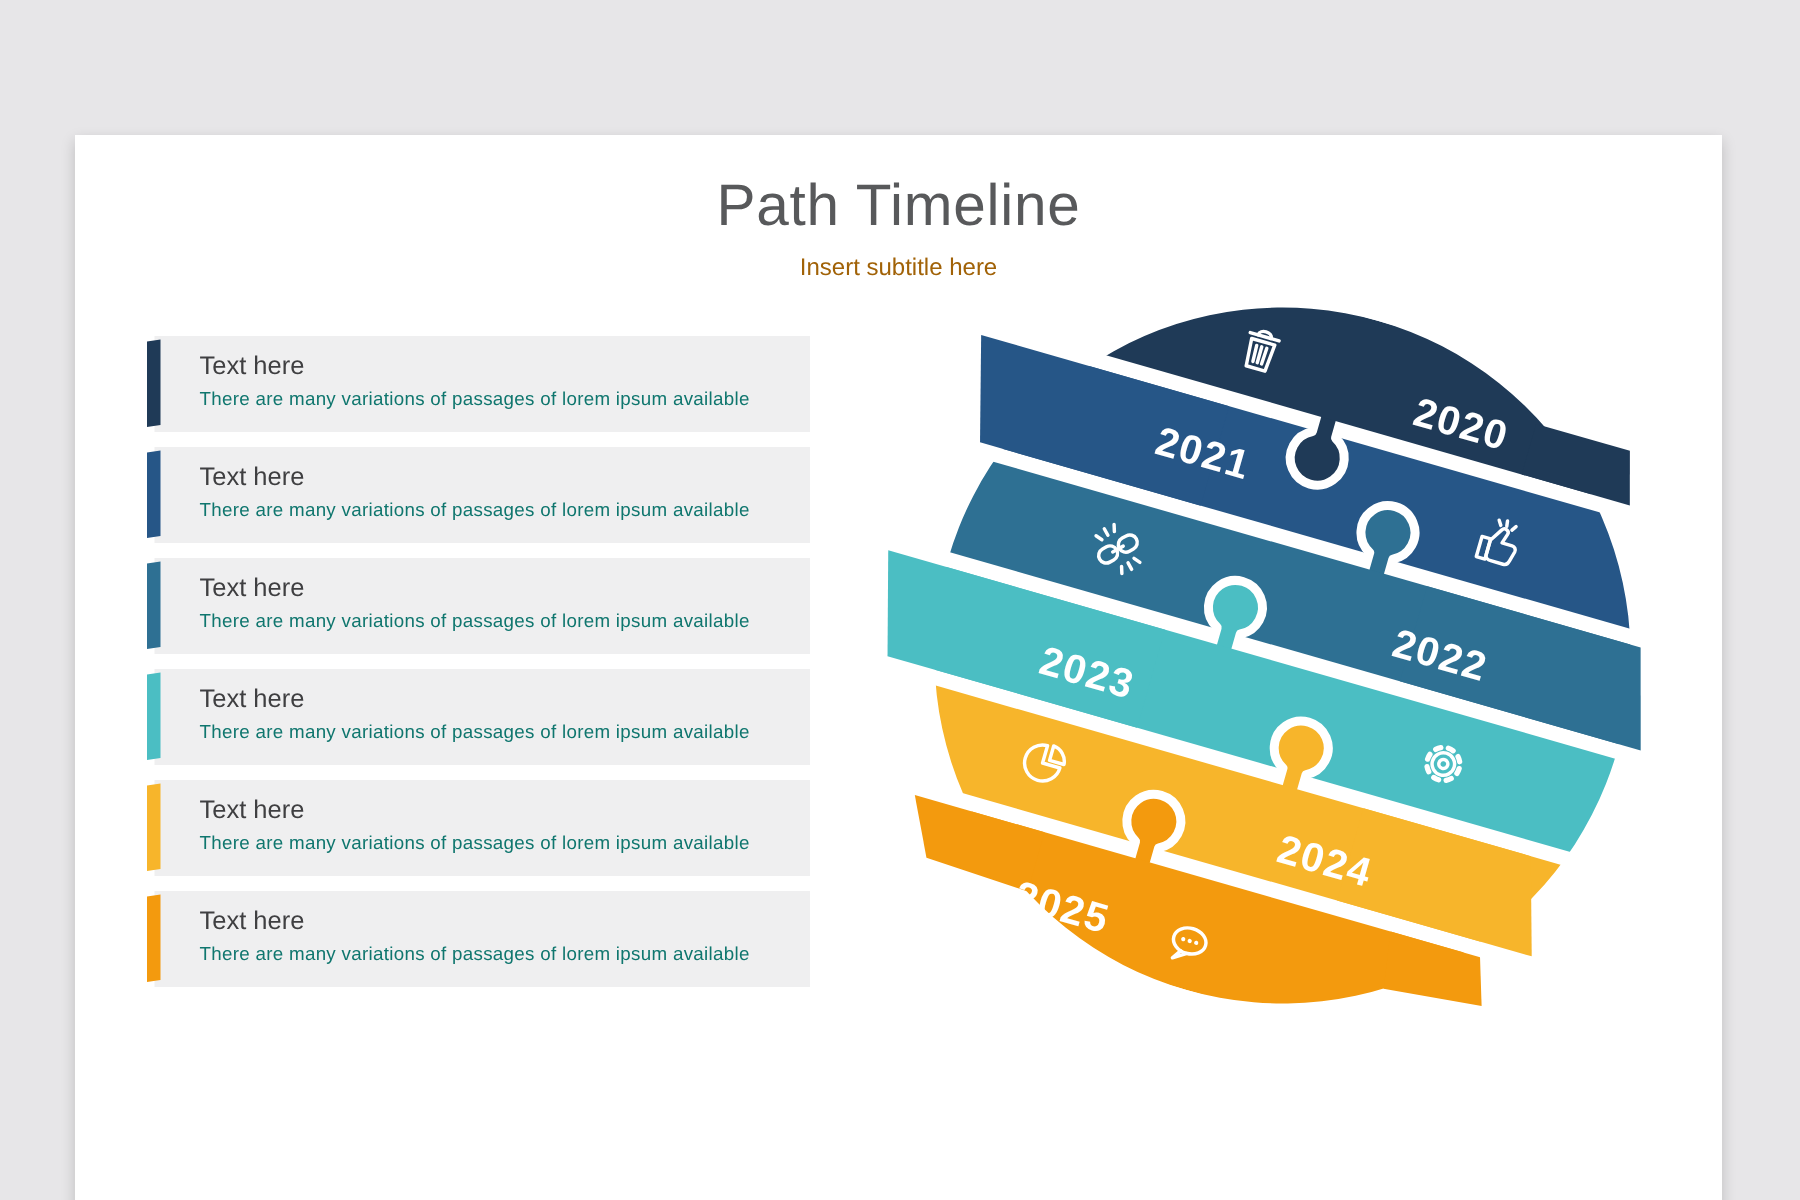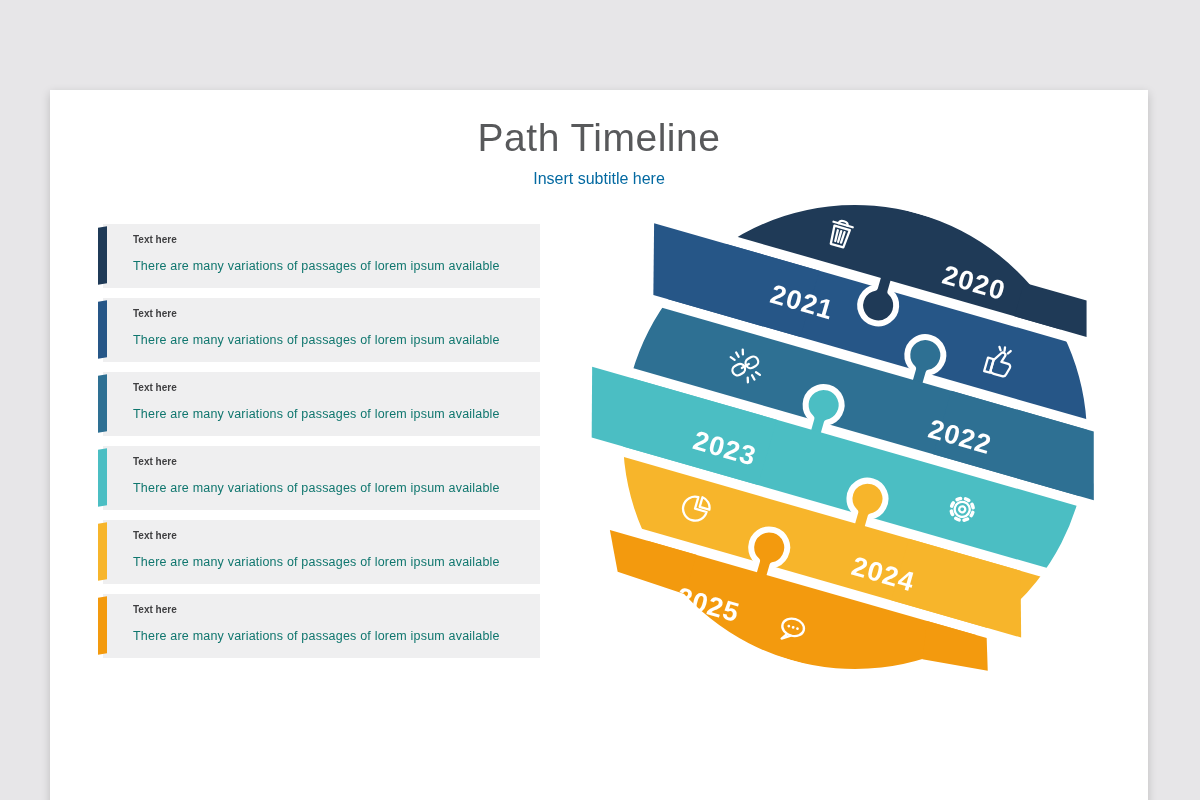--- a/index.html
+++ b/index.html
@@ -16,39 +16,39 @@
   }
   .slide-title{
     position:absolute;left:0;right:0;top:26px;
     text-align:center;
     font-size:39px;font-weight:400;color:#58595B;
     letter-spacing:0.5px;
   }
   .slide-subtitle{
     position:absolute;left:0;right:0;top:80px;
     text-align:center;
-    font-size:16px;font-weight:400;color:#0369a1;
+    font-size:16px;font-weight:400;color:#a16207;
   }
   .list{
     position:absolute;left:53px;top:134px;width:437px;
   }
   .list-item{
     position:relative;
     width:437px;height:64px;
     background:#EFEFF0;
     margin-bottom:10px;
   }
   .accent-bar{
     position:absolute;left:-5px;top:3px;
     width:9px;height:57px;
     transform:skewY(-8deg);
   }
   .item-heading{
     position:absolute;left:30px;top:10px;
-    font-size:10px;font-weight:bold;color:#3F3F41;
+    font-size:17px;font-weight:normal;color:#3F3F41;
   }
   .item-body{
     position:absolute;left:30px;top:35px;
     font-size:12.5px;color:#0f766e;
     letter-spacing:0.2px;
   }
   svg.puzzle{position:absolute;left:505px;top:85px;}
   svg.puzzle text{
     fill:#ffffff;font-family:"Liberation Sans", sans-serif;
     font-size:27px;font-weight:bold;letter-spacing:1px;

